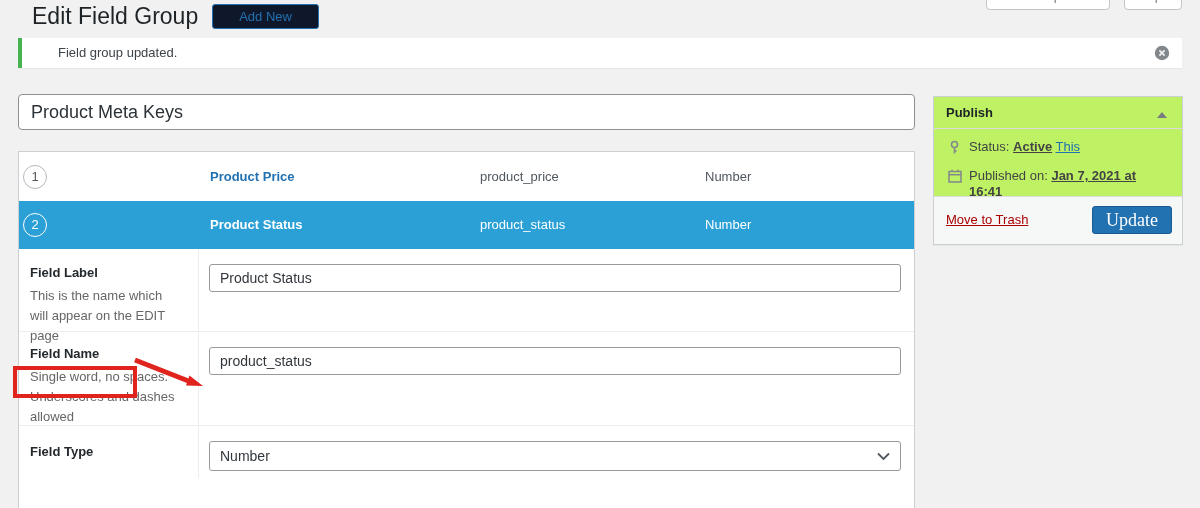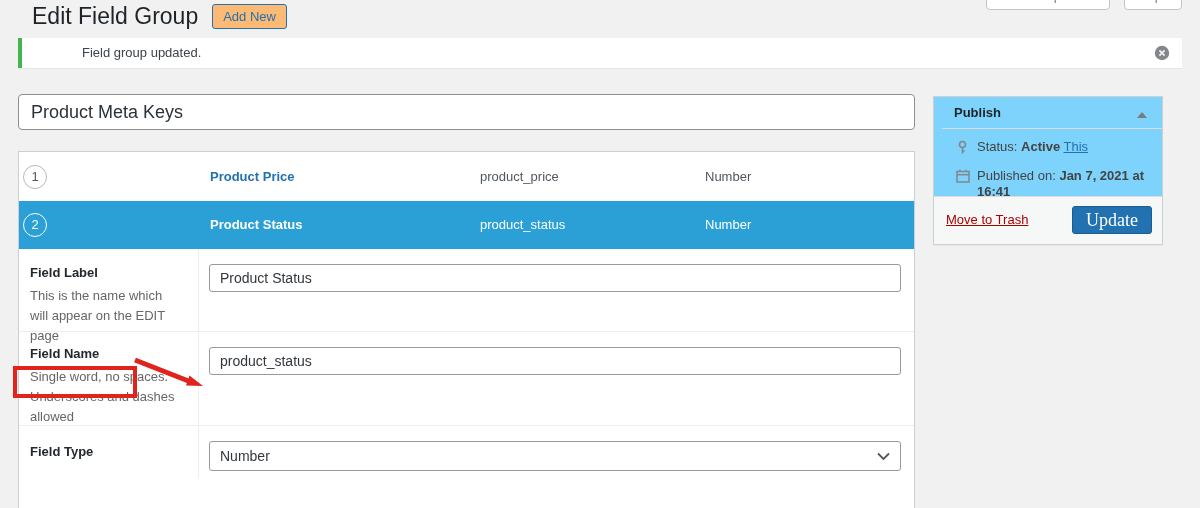--- a/index.html
+++ b/index.html
@@ -11,30 +11,30 @@
   .screen-tab { position:absolute; top:-20px; height:30px; background:#fff;
     border:1px solid #c3c4c7; border-radius:0 0 4px 4px; color:#787c82;
     font-size:13px; line-height:30px; text-align:center; cursor:pointer; }
   #screen-options-tab { left:986px; width:124px; }
   #help-tab { left:1124px; width:58px; }
   .screen-tab .caret { font-size:9px; margin-left:4px; }
 
   
   .heading-row { position:absolute; left:32px; top:2px; display:flex; align-items:center; }
   h1.page-title { font-size:23px; font-weight:400; color:#1d2327; line-height:29px; }
-  .add-new-btn { margin-left:14px; padding:4px 10px; background:#fdba74;
+  .add-new-btn { margin-left:14px; padding:4px 26px; background:#0f172a;
     border:1px solid var(--accent-blue,#2271b1); border-radius:3px;
     color:var(--accent-blue,#2271b1); font-size:13px; cursor:pointer;
     font-family:"Liberation Sans", sans-serif; }
 
   
   .notice { position:absolute; left:18px; top:38px; width:1164px; height:30px;
     background:#fff; border-left:4px solid var(--notice-green,#46b450);
     box-shadow:0 1px 1px rgba(0,0,0,.04); }
-  .notice-text { line-height:30px; padding-left:36px; color:#3c434a;margin-left:24px; }
+  .notice-text { line-height:30px; padding-left:36px; color:#3c434a; }
   .notice-dismiss { position:absolute; right:12px; top:7px; width:16px; height:16px;
     background:none; border:none; cursor:pointer; padding:0; }
 
   
   .title-input { position:absolute; left:18px; top:94px; width:897px; height:36px;
     border:1px solid #8c8f94; border-radius:4px; padding:0 12px; font-size:18px;
     color:#2c3338; background:#fff; font-family:"Liberation Sans", sans-serif; }
 
   
   .fields-box { position:absolute; left:18px; top:151px; width:897px; height:358px;
@@ -73,31 +73,31 @@
     border:1px solid #999; border-radius:3px; background:#fff; cursor:pointer; }
   .select-box .select-value { line-height:28px; padding-left:10px; font-size:14px; color:#32373c; }
   .select-box .chev { position:absolute; right:10px; top:10px; }
 
   
   .anno-rect { position:absolute; left:13px; top:366px; width:124px; height:32px;
     border:4px solid var(--annotation-red,#e0241d); pointer-events:none; }
   .anno-arrow { position:absolute; left:130px; top:352px; pointer-events:none; }
 
   
-  .postbox { position:absolute; left:933px; top:96px; width:230px; height:149px;
-    background:#7dd3fc; border:1px solid #ccd0d4; box-shadow:0 1px 1px rgba(0,0,0,.04);padding-left:8px; }
+  .postbox { position:absolute; left:933px; top:96px; width:250px; height:149px;
+    background:#bef264; border:1px solid #ccd0d4; box-shadow:0 1px 1px rgba(0,0,0,.04); }
   .postbox-header { position:relative; height:32px; border-bottom:1px solid #dcdcde; }
   .postbox-title { line-height:32px; padding-left:12px; font-weight:bold; color:#1d2327; font-size:13px; }
   .postbox-toggle { position:absolute; right:10px; top:0; height:32px; width:20px;
     background:none; border:none; cursor:pointer; }
   .misc-row { position:relative; padding:0 12px 0 35px; color:#444; }
   .misc-row .mi { position:absolute; left:14px; top:1px; }
   .misc-status { margin-top:10px; height:20px; line-height:16px; }
   .misc-date { margin-top:9px; height:20px; line-height:16px; }
-  .bold { font-weight:bold; }
+  .bold { font-weight:bold;text-decoration:underline; }
   .edit-link { color:var(--accent-blue,#2271b1); text-decoration:underline; cursor:pointer; }
   .publishing-actions { position:absolute; left:0; right:0; bottom:0; height:48px;
     border-top:1px solid #dcdcde; background:#f6f7f7; }
   .trash-link { position:absolute; left:12px; top:15px; color:#a00; text-decoration:underline; cursor:pointer; }
   .update-btn { position:absolute; right:10px; top:9px; height:28px; padding:0 13px;
     background:var(--accent-blue,#2271b1); border:1px solid #1a5d93; border-radius:3px;
     color:#fff; font-size:18px; cursor:pointer; font-family:Liberation Serif, serif; }
 </style>
 </head>
 <body>

